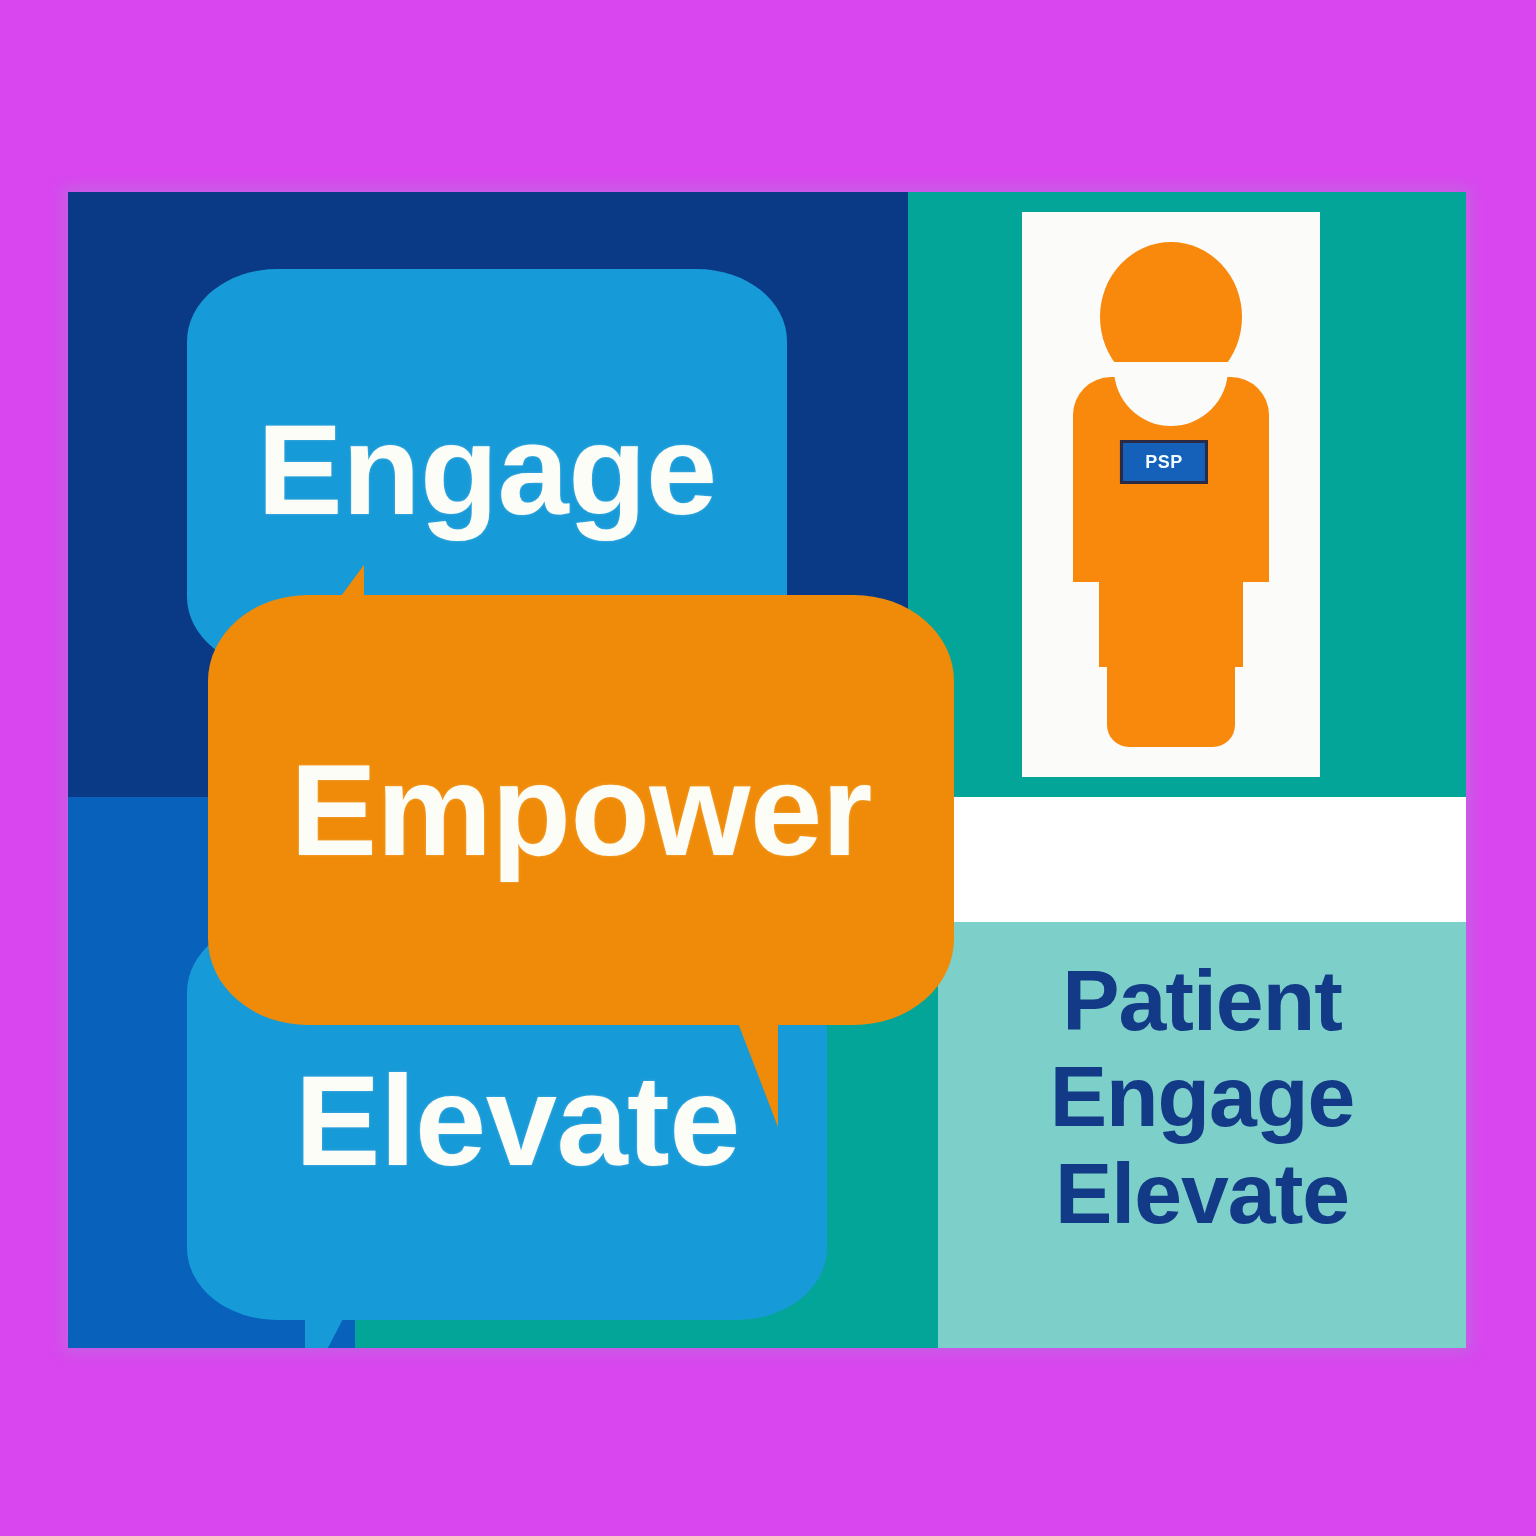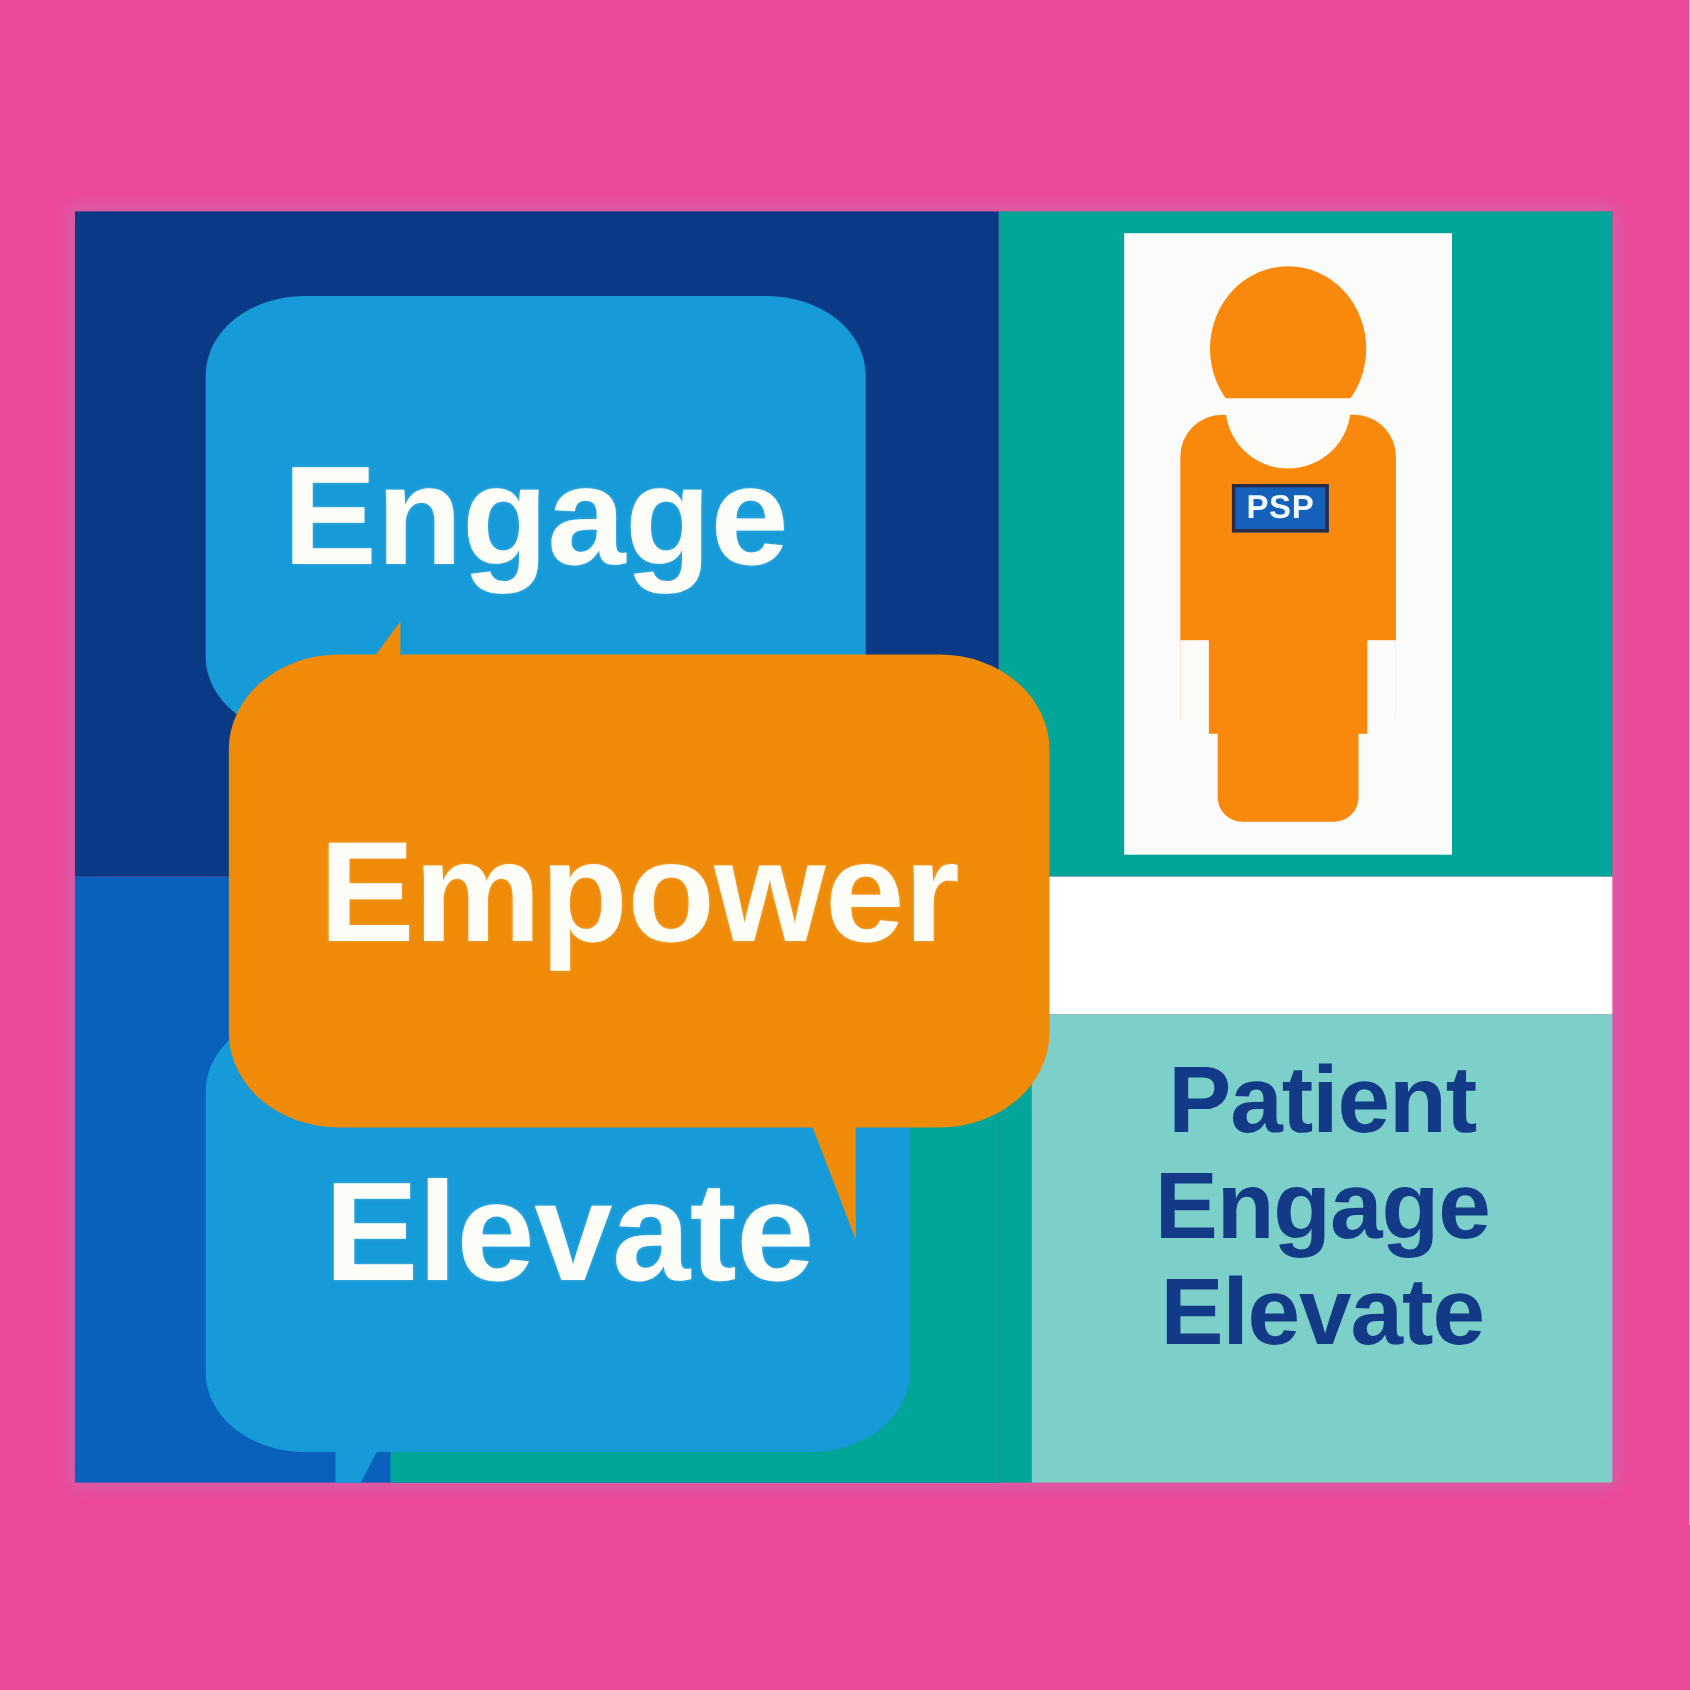--- a/index.html
+++ b/index.html
@@ -9,21 +9,21 @@
     height: 1536px;
     background: #ffffff;
     font-family: "Liberation Sans", sans-serif;
     overflow: hidden;
   }
 
   #stage {
     position: relative;
     width: 1536px;
     height: 1536px;
-    background: #ec4899;
+    background: #d946ef;
   }
 
   
   #card {
     position: absolute;
     left: 68px;
     top: 192px;
     width: 1398px;
     height: 1156px;
     overflow: hidden;
@@ -217,21 +217,21 @@
     background: #1560b8;
     border: 3px solid #2a2a44;
     box-sizing: border-box;
     display: flex;
     align-items: center;
     justify-content: center;
     z-index: 2;
   }
   #psp-badge span {
     color: #f2fbff;
-    font-size: 30px;
+    font-size: 18px;
     font-weight: bold;
     letter-spacing: 0.5px;
   }
 
   
   #wordmark {
     position: absolute;
     left: 870px;
     top: 760px;
     width: 528px;

